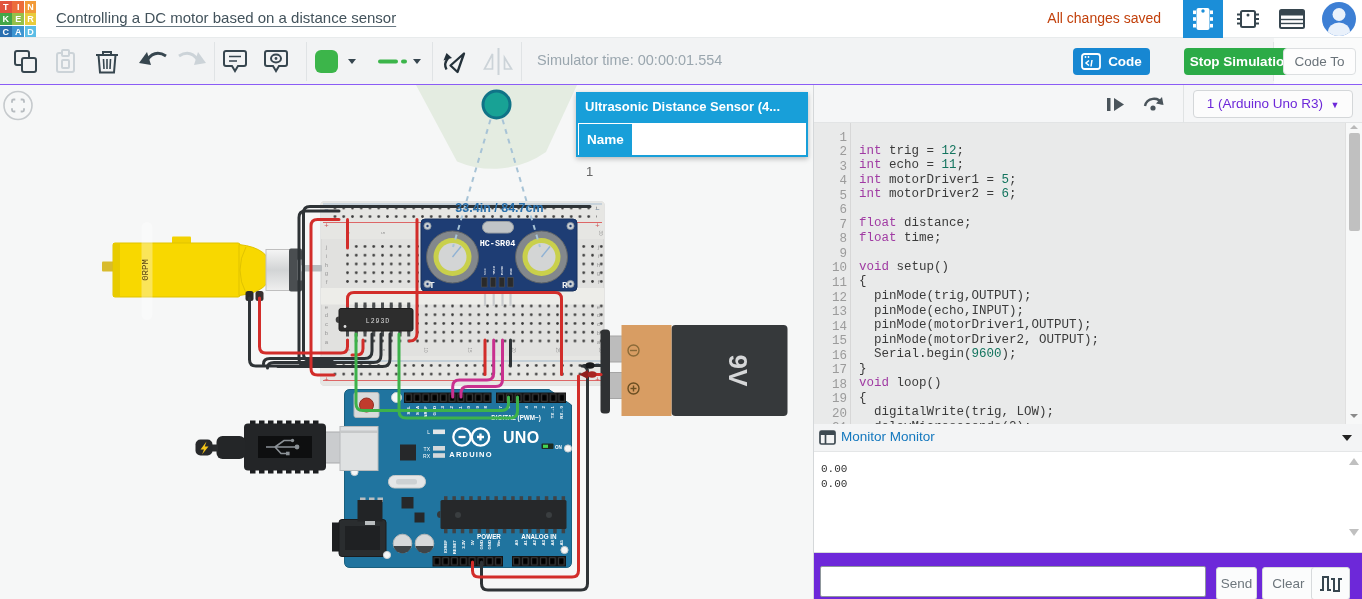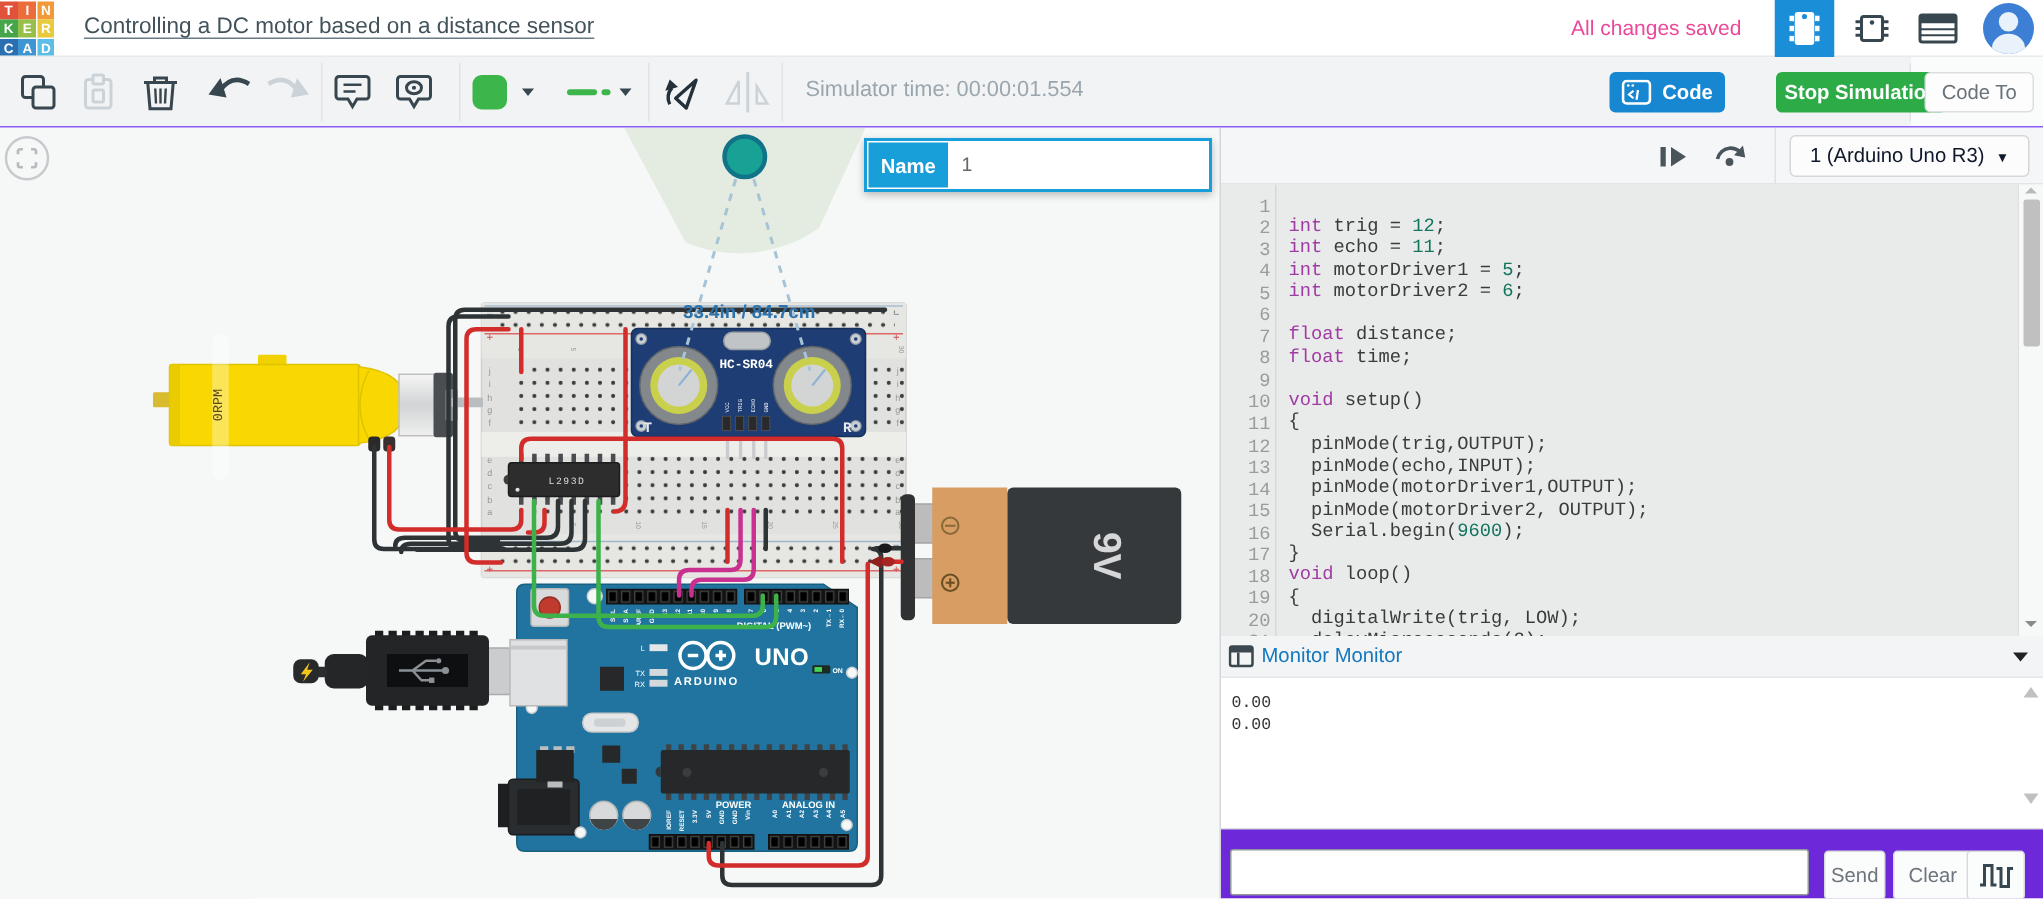--- a/index.html
+++ b/index.html
@@ -4,43 +4,43 @@
 <style>
   * { margin:0; padding:0; box-sizing:border-box; }
   html,body { width:1362px; height:599px; overflow:hidden; font-family:"Liberation Sans",sans-serif; background:#fff; }
   #page { position:relative; width:1362px; height:599px; }
 
   
   #hdr { position:absolute; left:0; top:0; width:1362px; height:38px; background:#fff; border-bottom:1px solid #e8ebec; z-index:30;}
   #logo { position:absolute; left:0; top:1px; width:37px; height:37px; }
   .lg { position:absolute; width:11.6px; height:11.6px; color:#fff; font-size:9px; font-weight:bold; text-align:center; line-height:12px; }
   #title { position:absolute; left:56px; top:9px; font-size:15px; color:#42525b; text-decoration:underline; text-underline-offset:3px; text-decoration-color:#6a7a84;}
-  #saved { position:absolute; right:201px; top:10px; font-size:14px; color:#ec4899; }
+  #saved { position:absolute; right:201px; top:10px; font-size:14px; color:#c2410c; }
   .hico { position:absolute; top:0; height:38px; }
 
   
   #tbar { position:absolute; left:0; top:38px; width:1362px; height:47px; background:#f2f3f4; border-bottom:1px solid #8b5cf6; z-index:29;}
   .tdiv { position:absolute; top:4px; height:39px; width:1px; background:#e0e3e5; }
   #simtime { position:absolute; left:537px; top:14px; font-size:14.5px; color:#9aa6ae; }
   .tbtn { position:absolute; top:10px; height:27px; border-radius:4px; font-size:13.5px; font-weight:bold; color:#fff; display:flex; align-items:center; justify-content:center; }
 
   
   #canvas { position:absolute; left:0; top:85px; width:813px; height:514px; background:#f6f7f7; overflow:hidden; }
 
   
   #pop { position:absolute; left:576px; top:7px; width:232px; z-index:10; box-shadow:0 2px 5px rgba(0,0,0,0.25); }
   #pop .ph { height:29px; background:#189fd9; color:#fff; font-weight:bold; font-size:13px; line-height:29px; padding-left:9px; white-space:nowrap; overflow:hidden;}
-  #pop .pb { height:36px; background:#fff; border:2px solid #189fd9; display:flex; }
+  #pop .pb { height:36px; background:#fff; border:2px solid #189fd9; display:flex;flex-direction:column; }
   #pop .pn { width:53px; background:#189fd9; color:#fff; font-weight:bold; font-size:13.5px; line-height:31px; text-align:center; margin:1px; }
   #pop .pi { flex:1; font-size:13px; color:#666; line-height:31px; padding-left:8px; }
 
   
   #rp { position:absolute; left:813px; top:85px; width:549px; height:514px; background:#e9eaea; border-left:1px solid #d5d8da; }
   #codehdr { position:absolute; left:0; top:0; width:549px; height:38px; background:#f5f6f7; border-bottom:1px solid #e2e4e5;}
-  #seldev { position:absolute; left:379px; top:5px; width:160px; height:28px; background:#fcfcfc; border:1px solid #d4d7d9; border-radius:4px; font-size:13.5px; color:#0f172a; line-height:26px; text-align:center; }
+  #seldev { position:absolute; left:379px; top:5px; width:160px; height:28px; background:#fcfcfc; border:1px solid #d4d7d9; border-radius:4px; font-size:13.5px; color:#6d28d9; line-height:26px; text-align:center; }
   #codearea { position:absolute; left:0; top:38px; width:531px; height:301px; background:#e9eaea; overflow:hidden; }
   #gutter { position:absolute; left:0; top:0; width:37px; height:301px; border-right:1px solid #d7d7d7; }
   pre.code { font-family:"Liberation Mono",monospace; font-size:12.5px; line-height:14.55px; color:#3b3b3b; }
   #lnums { position:absolute; left:0; top:7.5px; width:33px; text-align:right; color:#9b9b9b; }
   #codetxt { position:absolute; left:45px; top:7.5px;margin-top:13px; }
   .kw { color:#a03ba3; }
   .num { color:#13745e; }
   #cscroll { position:absolute; left:531px; top:38px; width:18px; height:301px; background:#f7f8f8; border-left:1px solid #e0e0e0;}
   #cthumb { position:absolute; left:3px; top:10px; width:11px; height:98px; background:#c0c0c0; border-radius:2px; }
   #serhdr { position:absolute; left:0; top:339px; width:549px; height:28px; background:#f3f4f5; border-bottom:1px solid #e4e6e7; }
@@ -590,20 +590,21 @@
       <circle cx="496.5" cy="104.5" r="13.5" fill="#18a295" stroke="#107387" stroke-width="3"></circle>
 
       <g stroke="#c6cacd" stroke-width="1.6" fill="none">
         <circle cx="18" cy="105.5" r="14"></circle>
         <g stroke="#b6bbbf" stroke-width="1.8">
           <path d="M12,102.8 V101 Q12,99.5 13.5,99.5 H15.3 M20.7,99.5 H22.5 Q24,99.5 24,101 V102.8 M24,108.2 V110 Q24,111.5 22.5,111.5 H20.7 M15.3,111.5 H13.5 Q12,111.5 12,110 V108.2"></path>
         </g>
       </g>
     </svg>
     <div id="pop">
+      <div class="ph">Ultrasonic Distance Sensor (4...</div>
       <div class="pb">
           <div class="pn">Name</div>
           <div class="pi">1</div>
         </div>
     </div>
   </div>
 
   <div id="rp">
     <div id="codehdr">
       <svg style="position:absolute;left:290px;top:8px;" width="75" height="24" viewBox="0 0 75 24">

